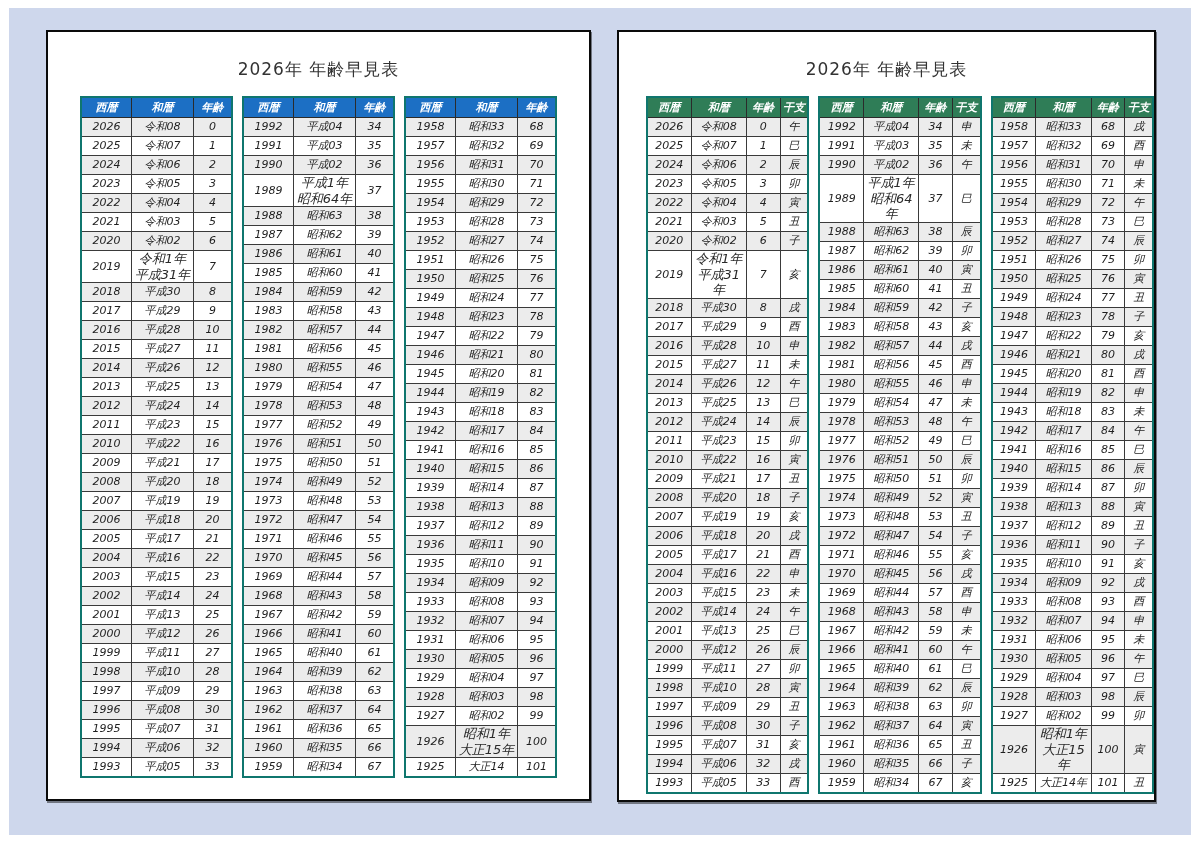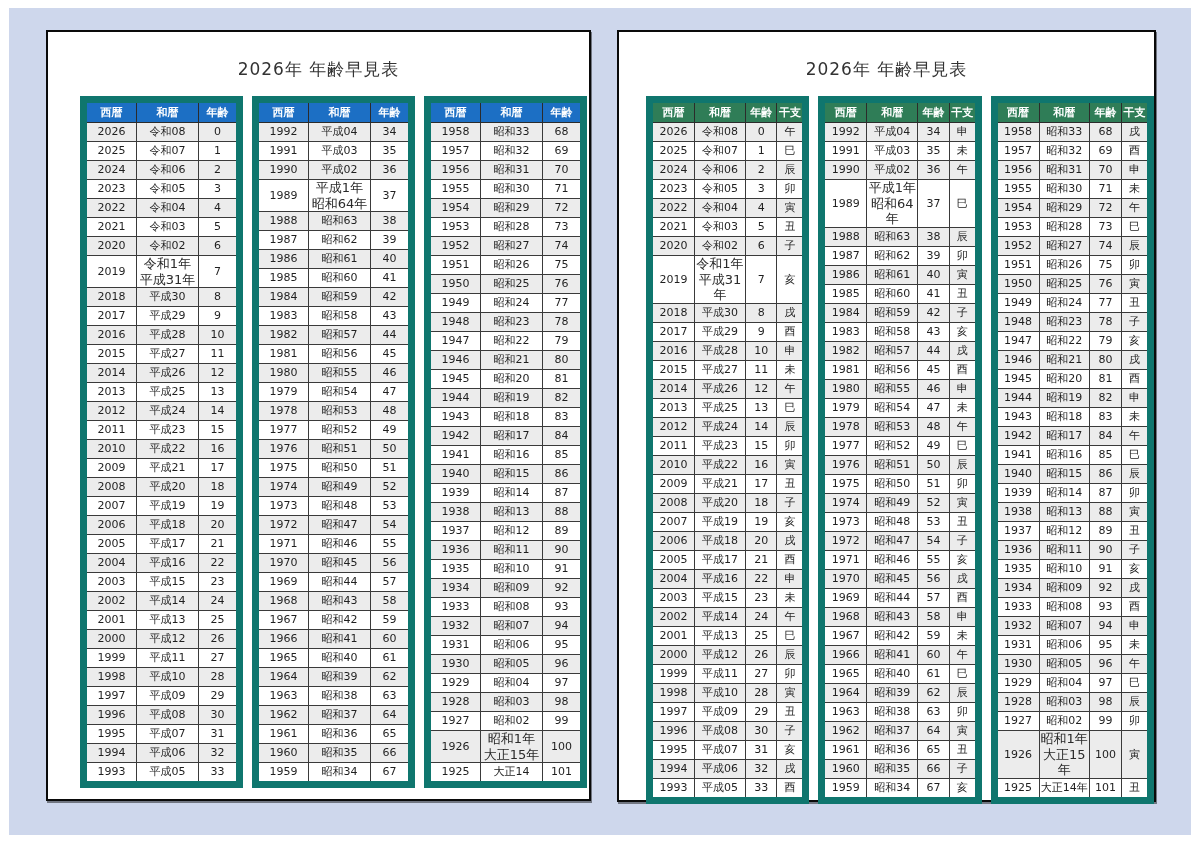--- a/index.html
+++ b/index.html
@@ -24,21 +24,22 @@
     margin:26px 0 0 0;text-align:center;
     font-size:17px;font-weight:500;color:#333;letter-spacing:1px;
   }
   .tables-row{
     display:flex;align-items:flex-start;margin-top:15px;
   }
   .page-left .tables-row{padding-left:32px;gap:9px;}
   .page-right .tables-row{padding-left:27px;gap:9px;}
   table.age-table{
     border-collapse:collapse;table-layout:fixed;
-    border:7px solid #0f766e;
+    border:2px solid #0f766e;
+    font-style:italic;
   }
   .age-table th{
     height:19px;padding:0;color:#ffffff;
     font-size:11px;font-weight:bold;text-align:center;
     border:1.5px solid #2b2b2b;
   }
   .age-table td{
     height:18px;padding:0;text-align:center;vertical-align:middle;
     font-size:11px;color:#1f1f1f;background:#ffffff;
     border:1.5px solid #3a3a3a;line-height:1.05;

